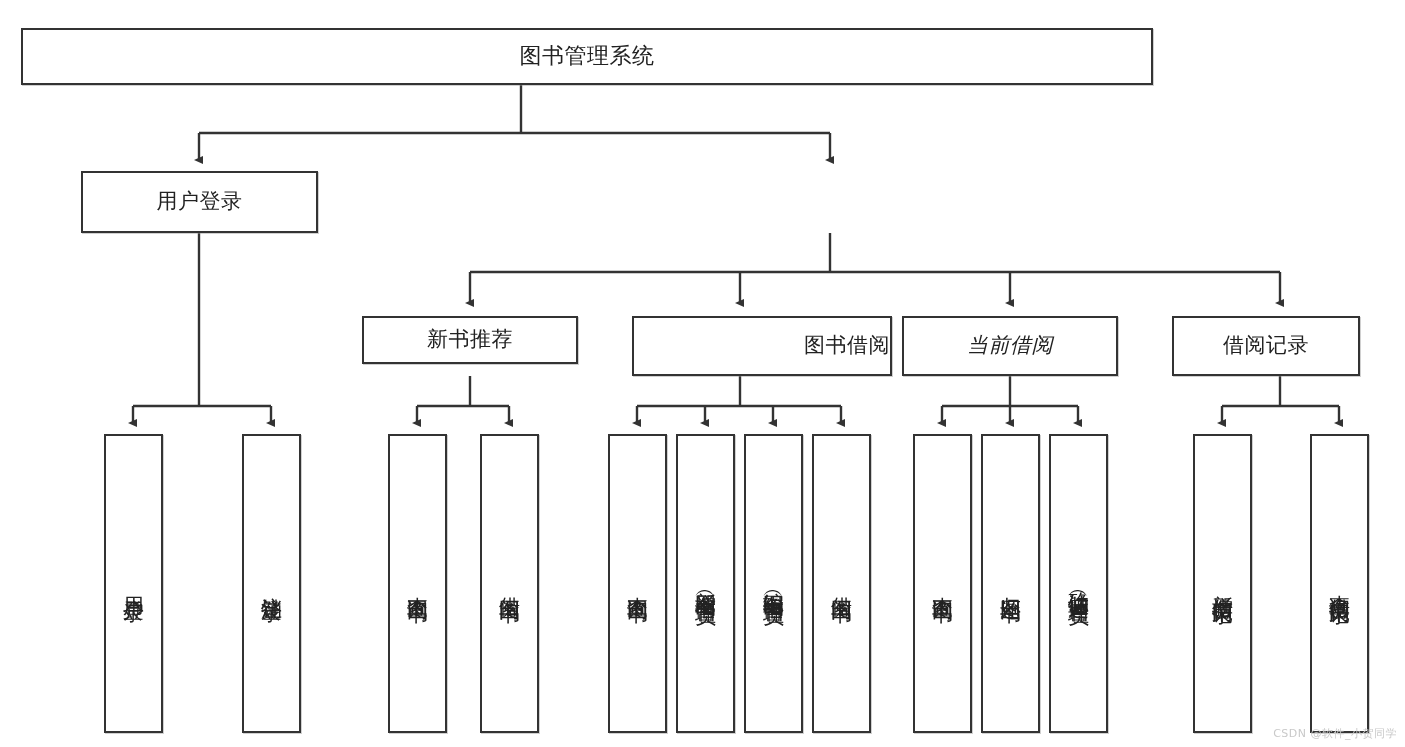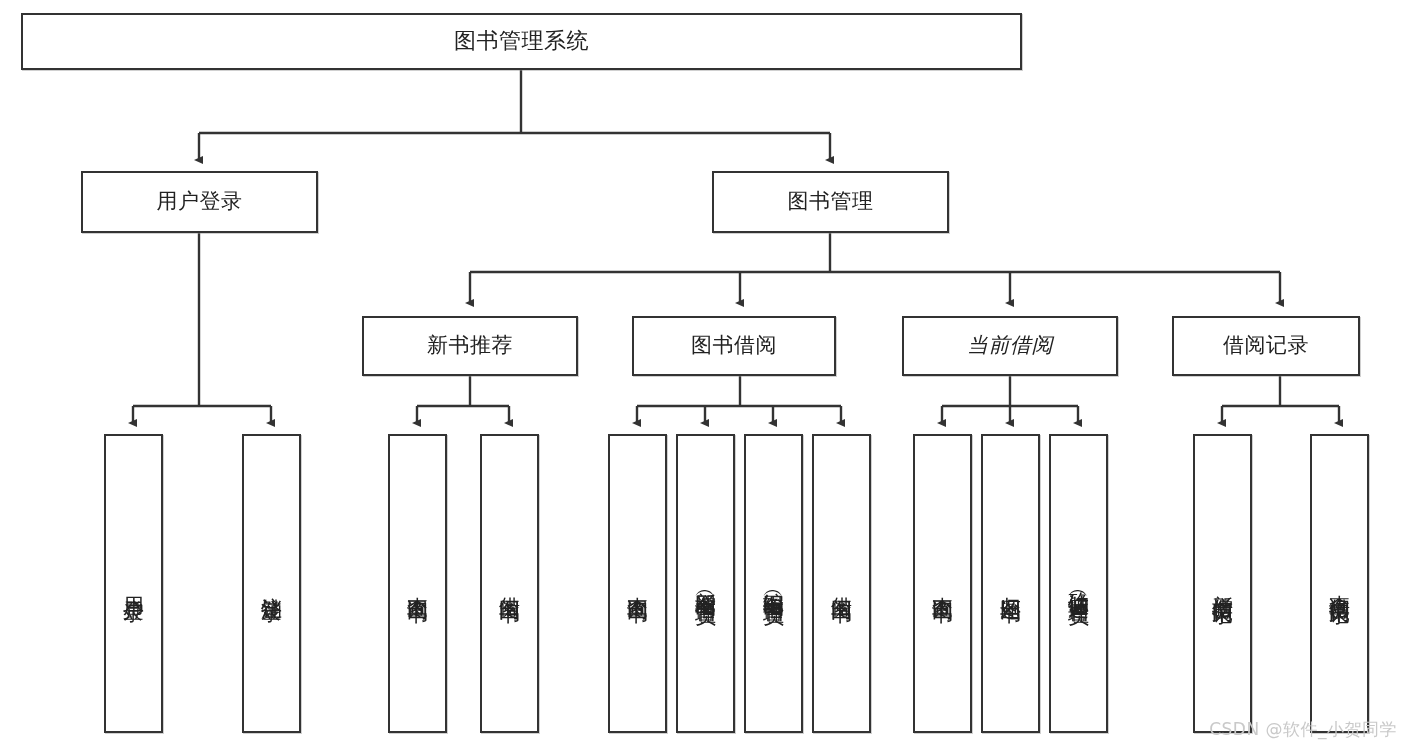--- a/index.html
+++ b/index.html
@@ -61,21 +61,21 @@
     text-orientation: upright;
     font-size: 21px;
     line-height: 1.05;
     letter-spacing: 2px;
     max-height: 100%;
   }
   .watermark {
     position: absolute;
     right: 8px;
     bottom: 6px;
-    font-size: 17px;
+    font-size: 11px;
     color: #c9c9c9;
     letter-spacing: 0.5px;
     white-space: nowrap;
     font-family: "DejaVu Sans", "Liberation Sans", sans-serif;
   }
 </style>
 </head>
 <body>
 
 <div id="diagram-root">
@@ -123,37 +123,34 @@
       <path d="M1010,406 L1010,423" marker-end="url(#arrow)"></path>
       <path d="M1078,406 L1078,423" marker-end="url(#arrow)"></path>
 
       <path d="M1280,376 L1280,406"></path>
       <path d="M1222,406 L1339,406"></path>
       <path d="M1222,406 L1222,423" marker-end="url(#arrow)"></path>
       <path d="M1339,406 L1339,423" marker-end="url(#arrow)"></path>
     </g>
   </svg>
 
-  <div class="node h root" style="left:21px; top:13px; width:1001px; height:57px;">
+  <div class="node h root" style="left:21px; top:28px; width:1132px; height:57px;">
     <span class="node-label">图书管理系统</span>
   </div>
 
   <div class="node h" style="left:81px; top:171px; width:237px; height:62px;">
     <span class="node-label">用户登录</span>
   </div>
 
-  <div class="node h" style="left:712px; top:171px; width:237px; height:62px;">
-    <span class="node-label">图书管理</span>
-  </div>
-
-  <div class="node h" style="left:362px; top:316px; width:216px; height:60px;">
+
+  <div class="node h" style="left:362px; top:316px; width:216px; height:48px;">
     <span class="node-label">新书推荐</span>
   </div>
 
-  <div class="node h" style="left:632px; top:316px; width:204px; height:60px;">
+  <div class="node h" style="left:632px; top:316px; width:260px; height:60px;justify-content:flex-end;">
     <span class="node-label">图书借阅</span>
   </div>
 
   <div class="node h" style="left:902px; top:316px; width:216px; height:60px;font-style:italic;">
     <span class="node-label">当前借阅</span>
   </div>
 
   <div class="node h" style="left:1172px; top:316px; width:188px; height:60px;">
     <span class="node-label">借阅记录</span>
   </div>

